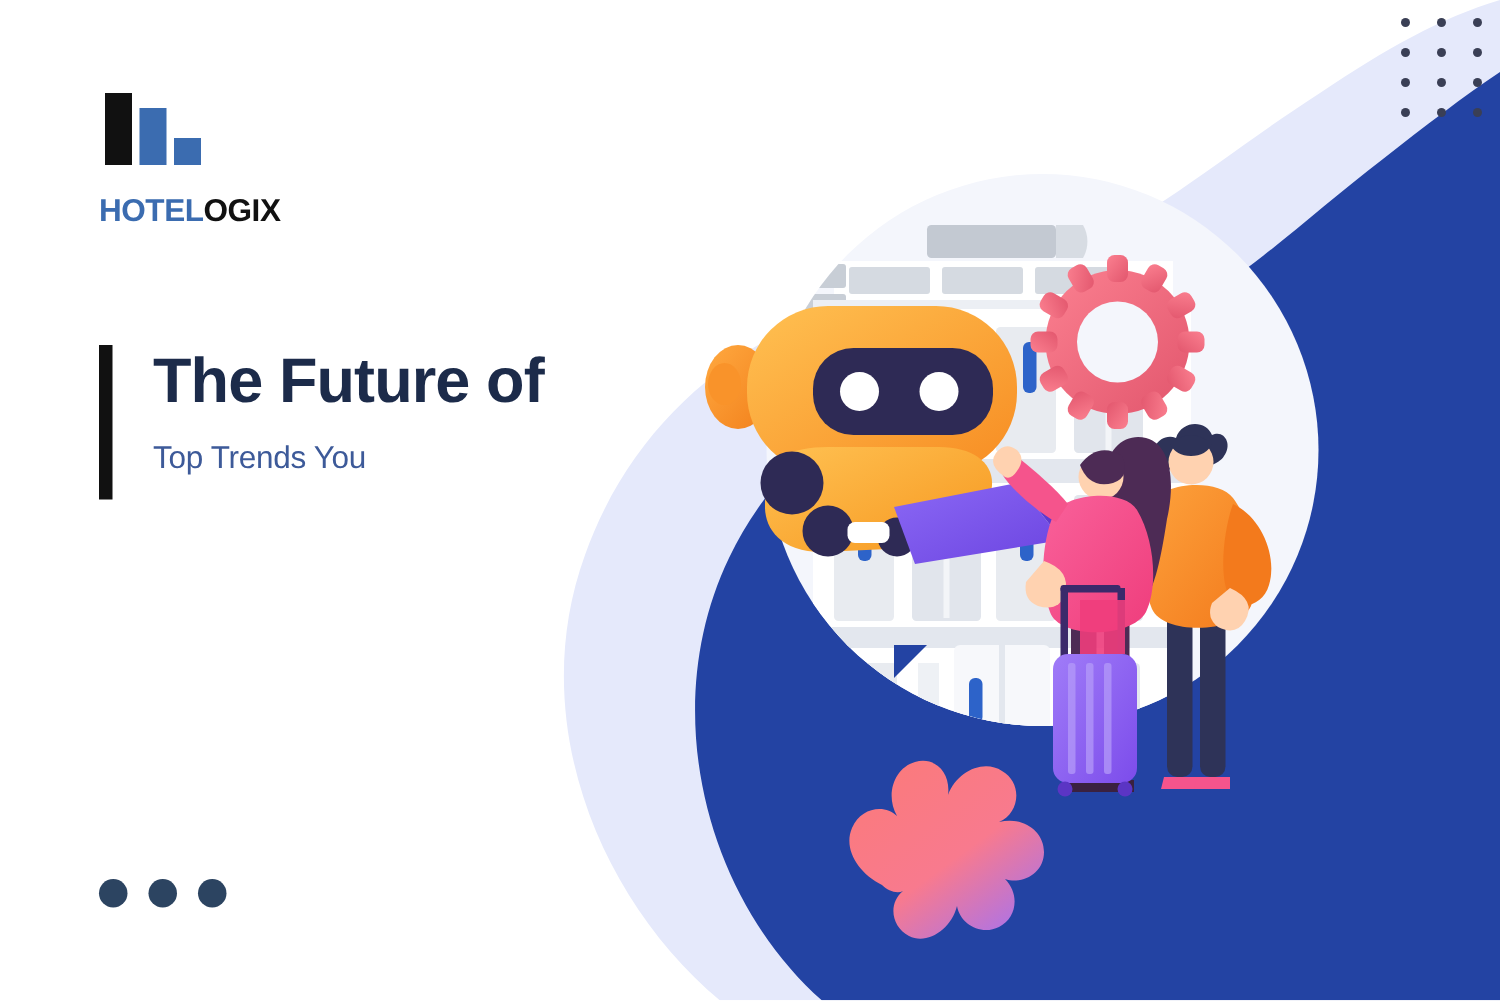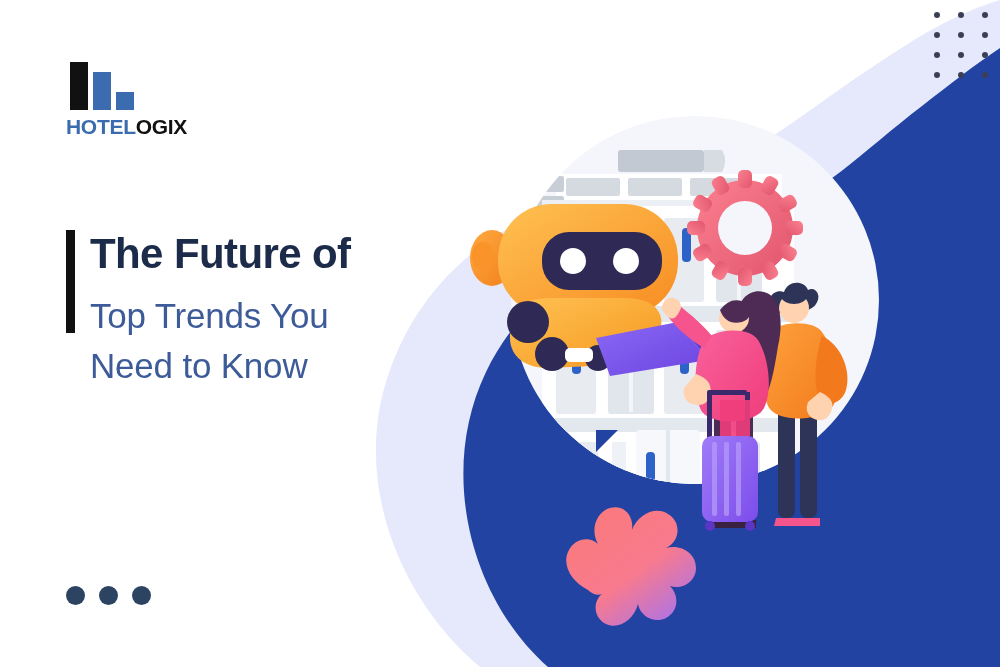--- a/index.html
+++ b/index.html
@@ -54,21 +54,21 @@
     z-index:7;
   }
   .logo-bars {
     display:flex; align-items:flex-end; gap:5px;
     height:48px; margin-left:4px;
   }
   .logo-bars .bar1 { width:18px; height:48px; background:#111111; }
   .logo-bars .bar2 { width:18px; height:38px; background:#3b6cb0; }
   .logo-bars .bar3 { width:18px; height:18px; background:#3b6cb0; }
   .logo-word {
-    margin-top:6px;
+    margin-top:20px;
     font-size:21px;
     font-weight:bold;
     letter-spacing:-0.3px;
     line-height:1;
     white-space:nowrap;
   }
   .logo-word .w-blue { color:#3b6cb0; }
   .logo-word .w-black { color:#111111; }
 
   
@@ -78,32 +78,32 @@
     z-index:7;
     display:flex;
   }
   .accent-bar {
     width:9px;
     height:103px;
     background:#111111;
     flex:0 0 auto;
     margin-top:2px;
   }
-  .headline-text { margin-left:15px; }
+  .headline-text { margin-left:27px; }
   .title {
     font-size:42px;
     font-weight:bold;
     line-height:1.22;
     color:#1c2b4a;
     letter-spacing:-0.6px;
     white-space:nowrap;
   }
   .subtitle {
     margin-top:12px;
-    font-size:35px;
+    font-size:21px;
     font-weight:normal;
     line-height:1.42;
     color:#3d5a99;
     letter-spacing:-0.2px;
     white-space:nowrap;
   }
 
   
   .illustration {
     position:absolute;
@@ -372,21 +372,20 @@
   </div>
 
   <div class="headline-wrap">
     <div class="accent-bar"></div>
     <div class="headline-text">
       <div class="title">
         <div>The Future of</div>
       </div>
       <div class="subtitle">
         <div>Top Trends You</div>
-        <div>Need to Know</div>
       </div>
     </div>
   </div>
 
   <div class="dot-grid">
     <span></span>
     <span></span>
     <span></span>
     <span></span>
     <span></span>

